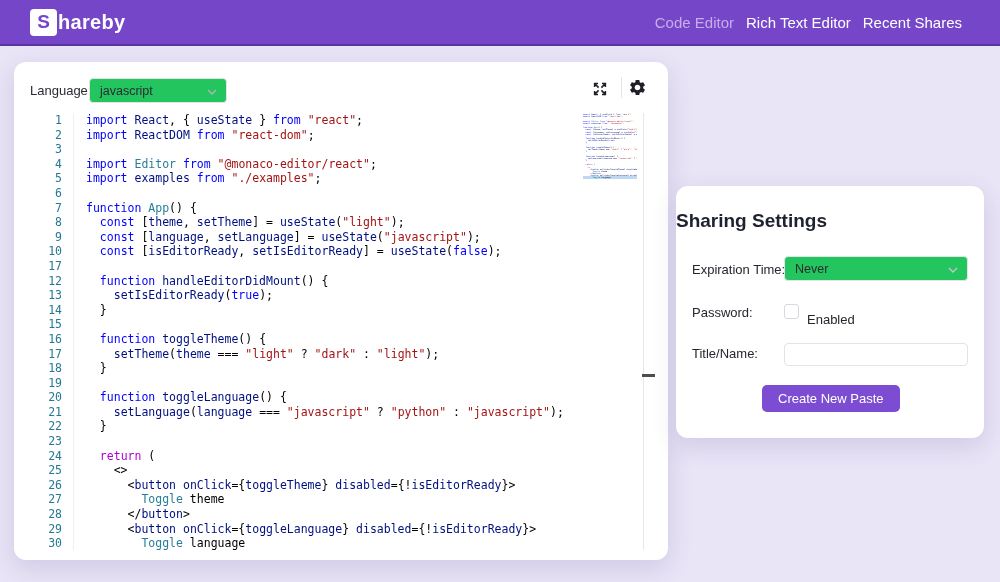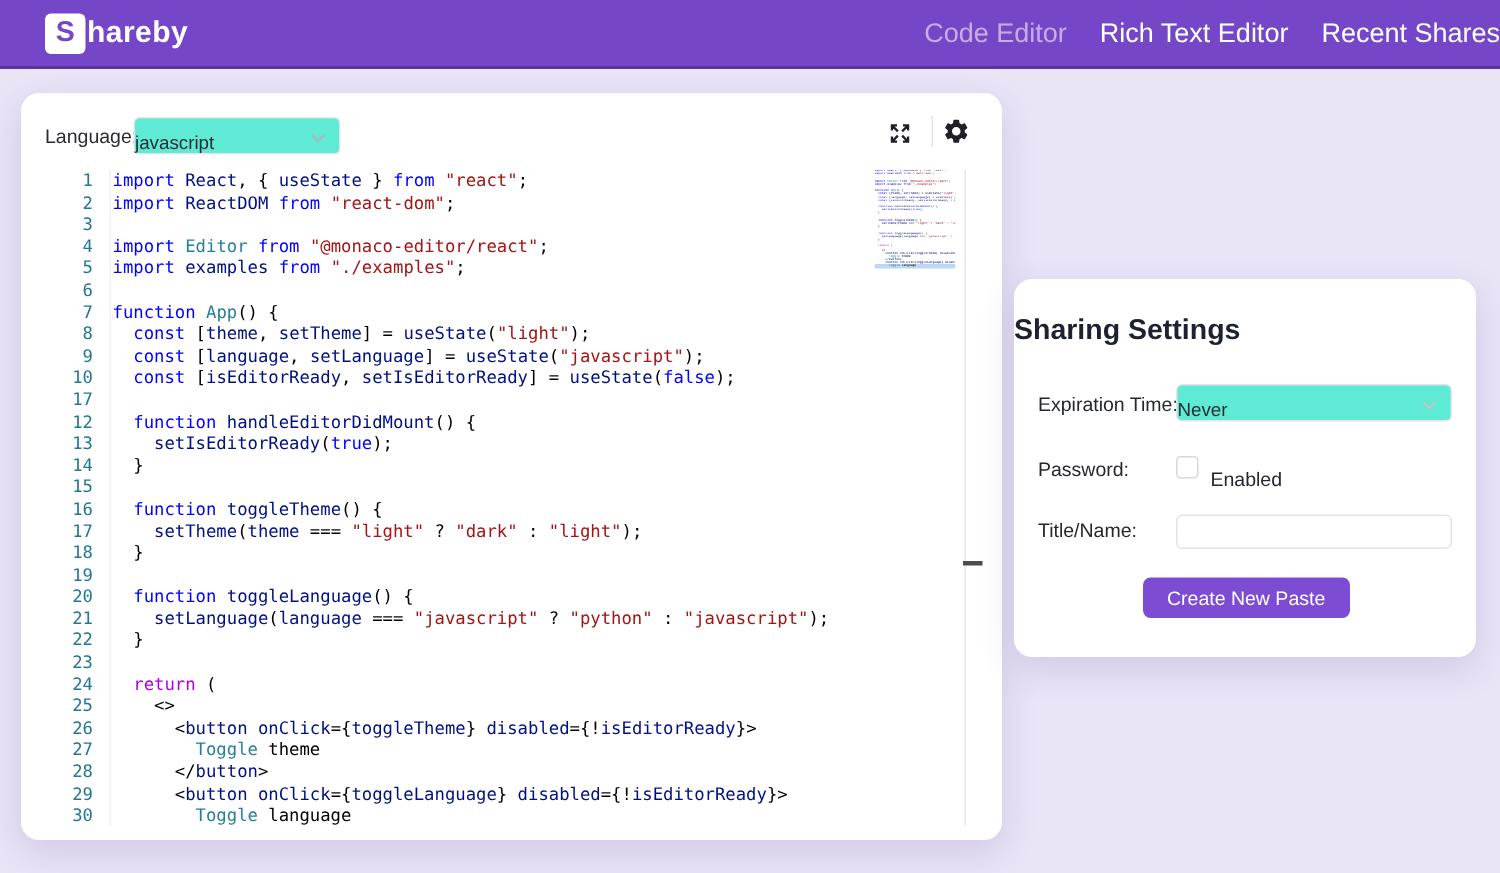--- a/index.html
+++ b/index.html
@@ -13,55 +13,55 @@
     background:#7546c8;border-bottom:2px solid #5a35a2;
     display:flex;align-items:center;justify-content:space-between;
   }
   .logo{display:flex;align-items:center;margin-left:30px;cursor:pointer}
   .logo-box{
     width:27px;height:27px;background:#ffffff;border-radius:4px;
     display:flex;align-items:center;justify-content:center;
     font-weight:bold;font-size:19px;color:#7546c8;
   }
   .logo-rest{color:#ffffff;font-weight:bold;font-size:20px;letter-spacing:.3px;margin-left:1px}
-  .nav{display:flex;gap:22px;font-size:18px}
+  .nav{display:flex;gap:12px;margin-right:38px;font-size:15px}
   .nav-item{color:#ffffff;cursor:pointer;white-space:nowrap}
   .nav-item.active{color:#c9ace9}
 
   
   .card{position:absolute;background:#ffffff;border-radius:12px;
     box-shadow:0 8px 24px rgba(80,60,140,.16)}
   .editor-card{left:14px;top:62px;width:654px;height:498px}
   .settings-card{left:676px;top:186px;width:308px;height:252px}
 
   
   .lang-label{position:absolute;left:16px;top:83px;font-size:13px;color:#2b2b33}
   .editor-card .lang-label{top:21px;left:16px;position:absolute}
   .select-box{
-    position:absolute;box-sizing:border-box;background:#5eead4;
+    position:absolute;box-sizing:border-box;background:#22c55e;
     border:1px solid #e3e3e8;border-radius:4px;
-    display:flex;align-items:flex-end;padding-left:0;
+    display:flex;align-items:center;padding-left:10px;
     font-size:12.5px;color:#2b2b33;cursor:pointer;
   }
   .lang-select{left:75px;top:16px;width:138px;height:25px}
   .chevron{position:absolute;right:9px;top:50%;transform:translateY(-50%)}
   .tb-icon{position:absolute;cursor:pointer}
   .icon-expand{left:578px;top:19px}
   .tb-divider{position:absolute;left:607px;top:15px;height:21px;width:1px;background:#e4e4ea}
   .icon-gear{left:614px;top:16px}
 
   
   .editor{
     position:absolute;left:0;top:51px;width:654px;height:437px;overflow:hidden;
     font-family:"DejaVu Sans Mono",monospace;font-size:11.5px;line-height:14.6px;
     cursor:text;
   }
   .cl{height:14.6px;white-space:pre}
   .ln{display:inline-block;width:48px;text-align:right;color:#237893}
-  .ct{margin-left:13px}
+  .ct{margin-left:24px}
   .gutter-line{position:absolute;left:59px;top:0;height:437px;width:1px;background:#efeff2}
   .tk-k{color:#0000ff}.tk-f{color:#af00db}.tk-s{color:#a31515}
   .tk-t{color:#267f99}.tk-v{color:#001080}.tk-p{color:#000000}
   .minimap{
     position:absolute;left:569px;top:0;width:54px;height:70px;overflow:hidden;
     font-family:"DejaVu Sans Mono",monospace;cursor:pointer;
   }
   .ml{height:2.2px;white-space:pre;font-size:2px;line-height:2.2px;overflow:hidden}
   .ml.hl{background:#bcd8f2}
   .ruler-line{position:absolute;left:629px;top:0;height:437px;width:1px;background:#e7e7ea}

